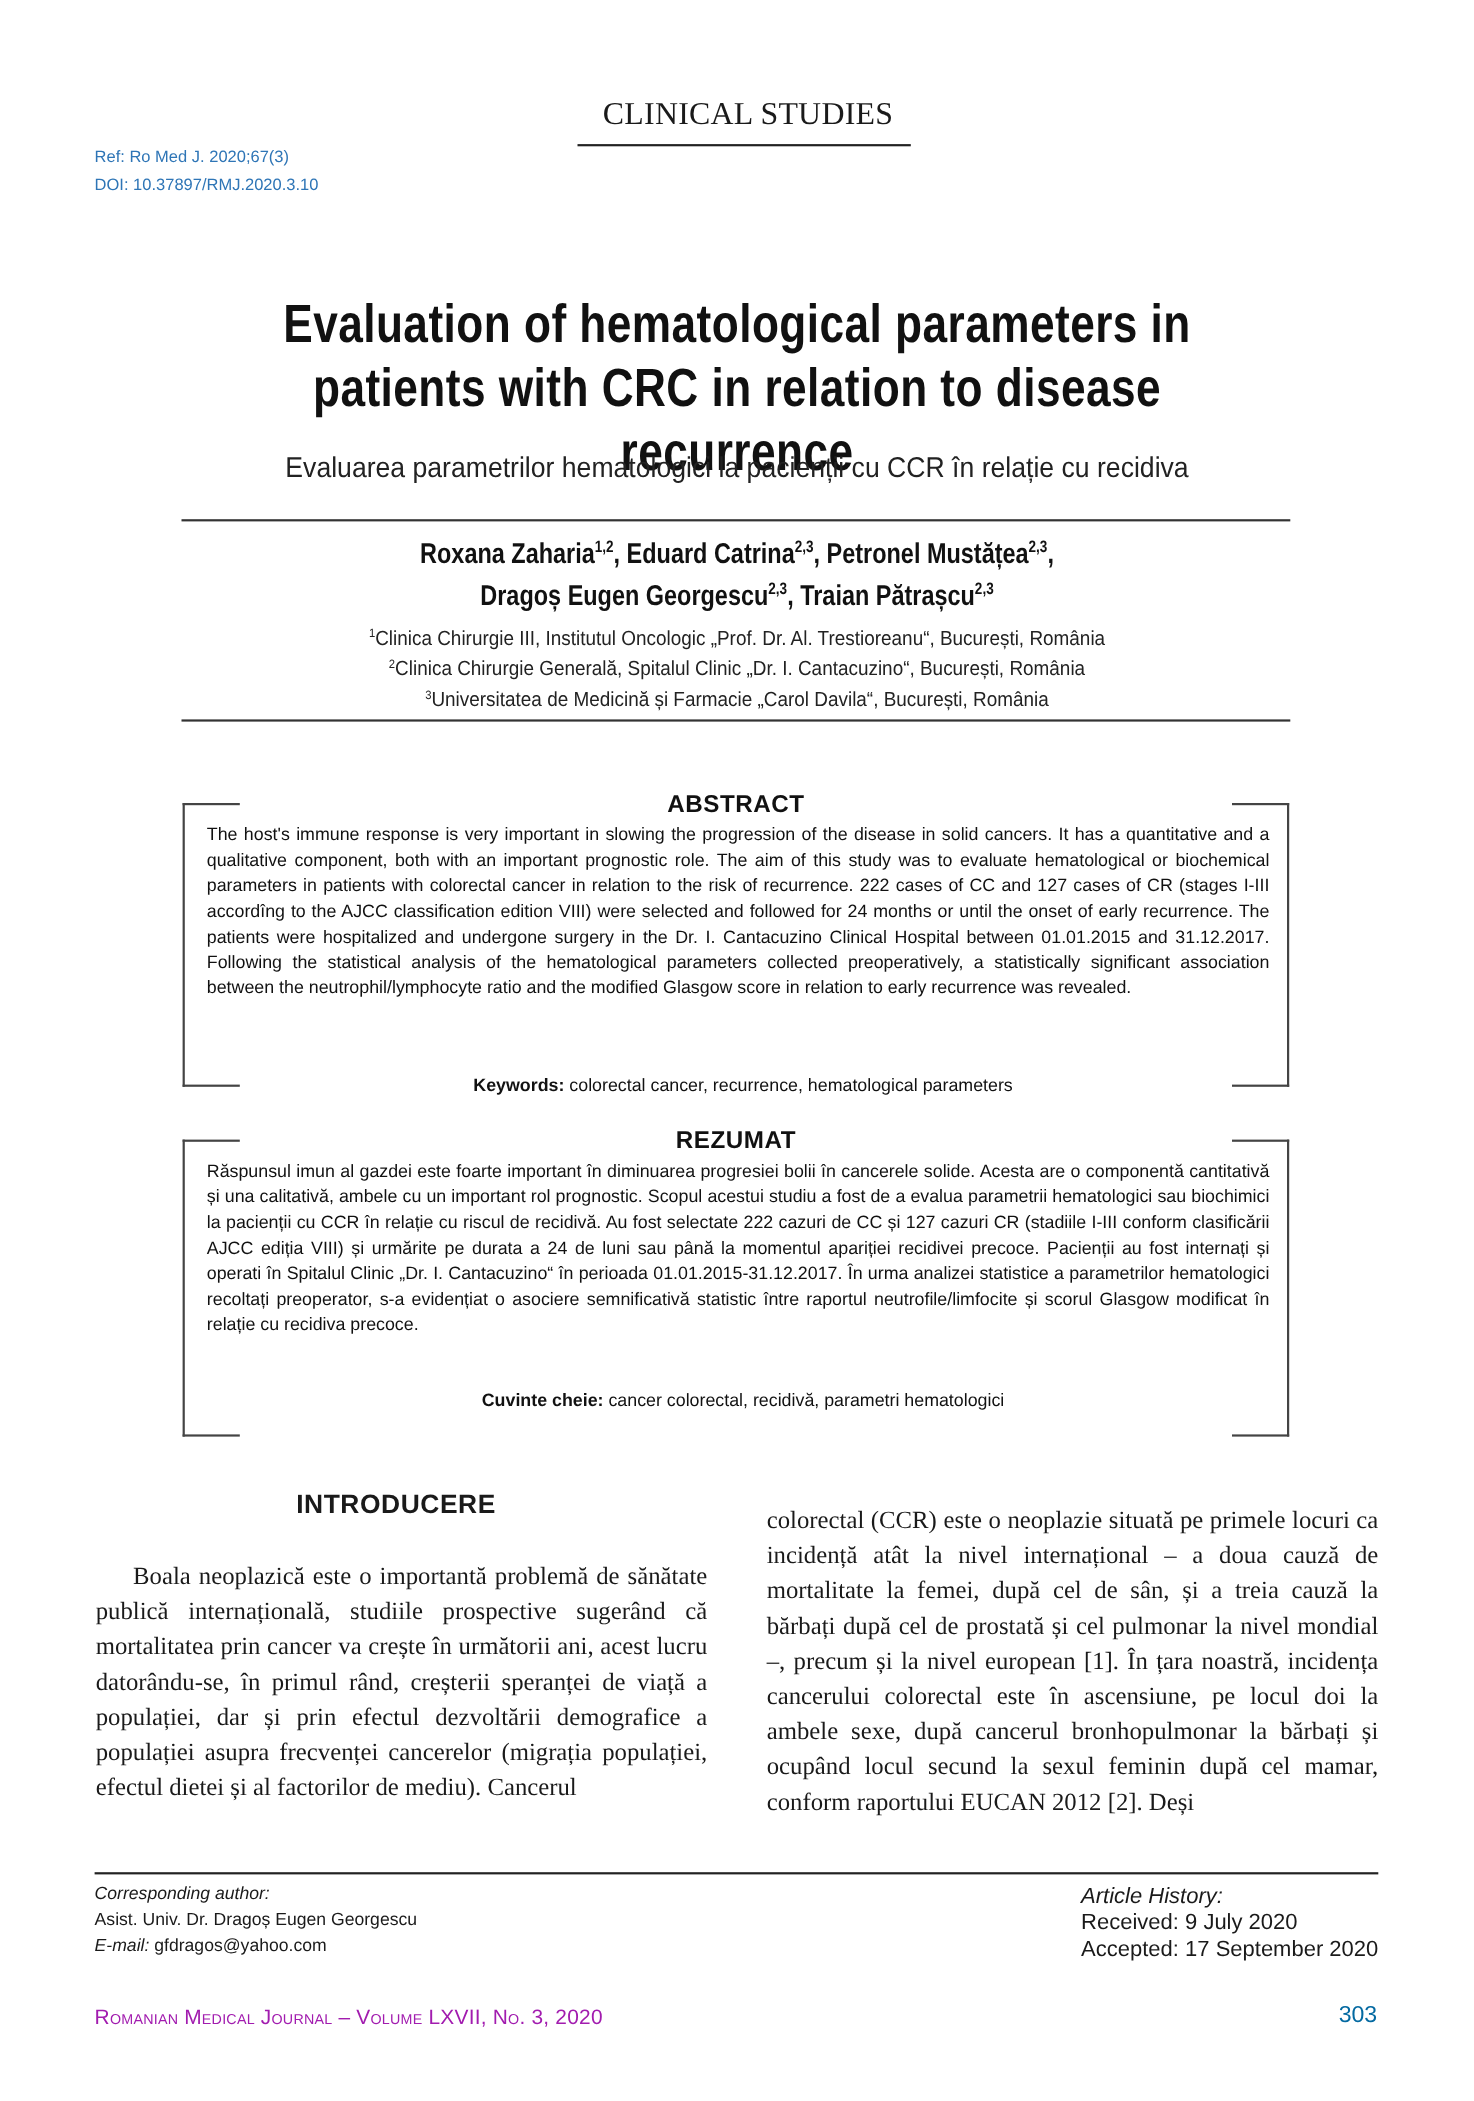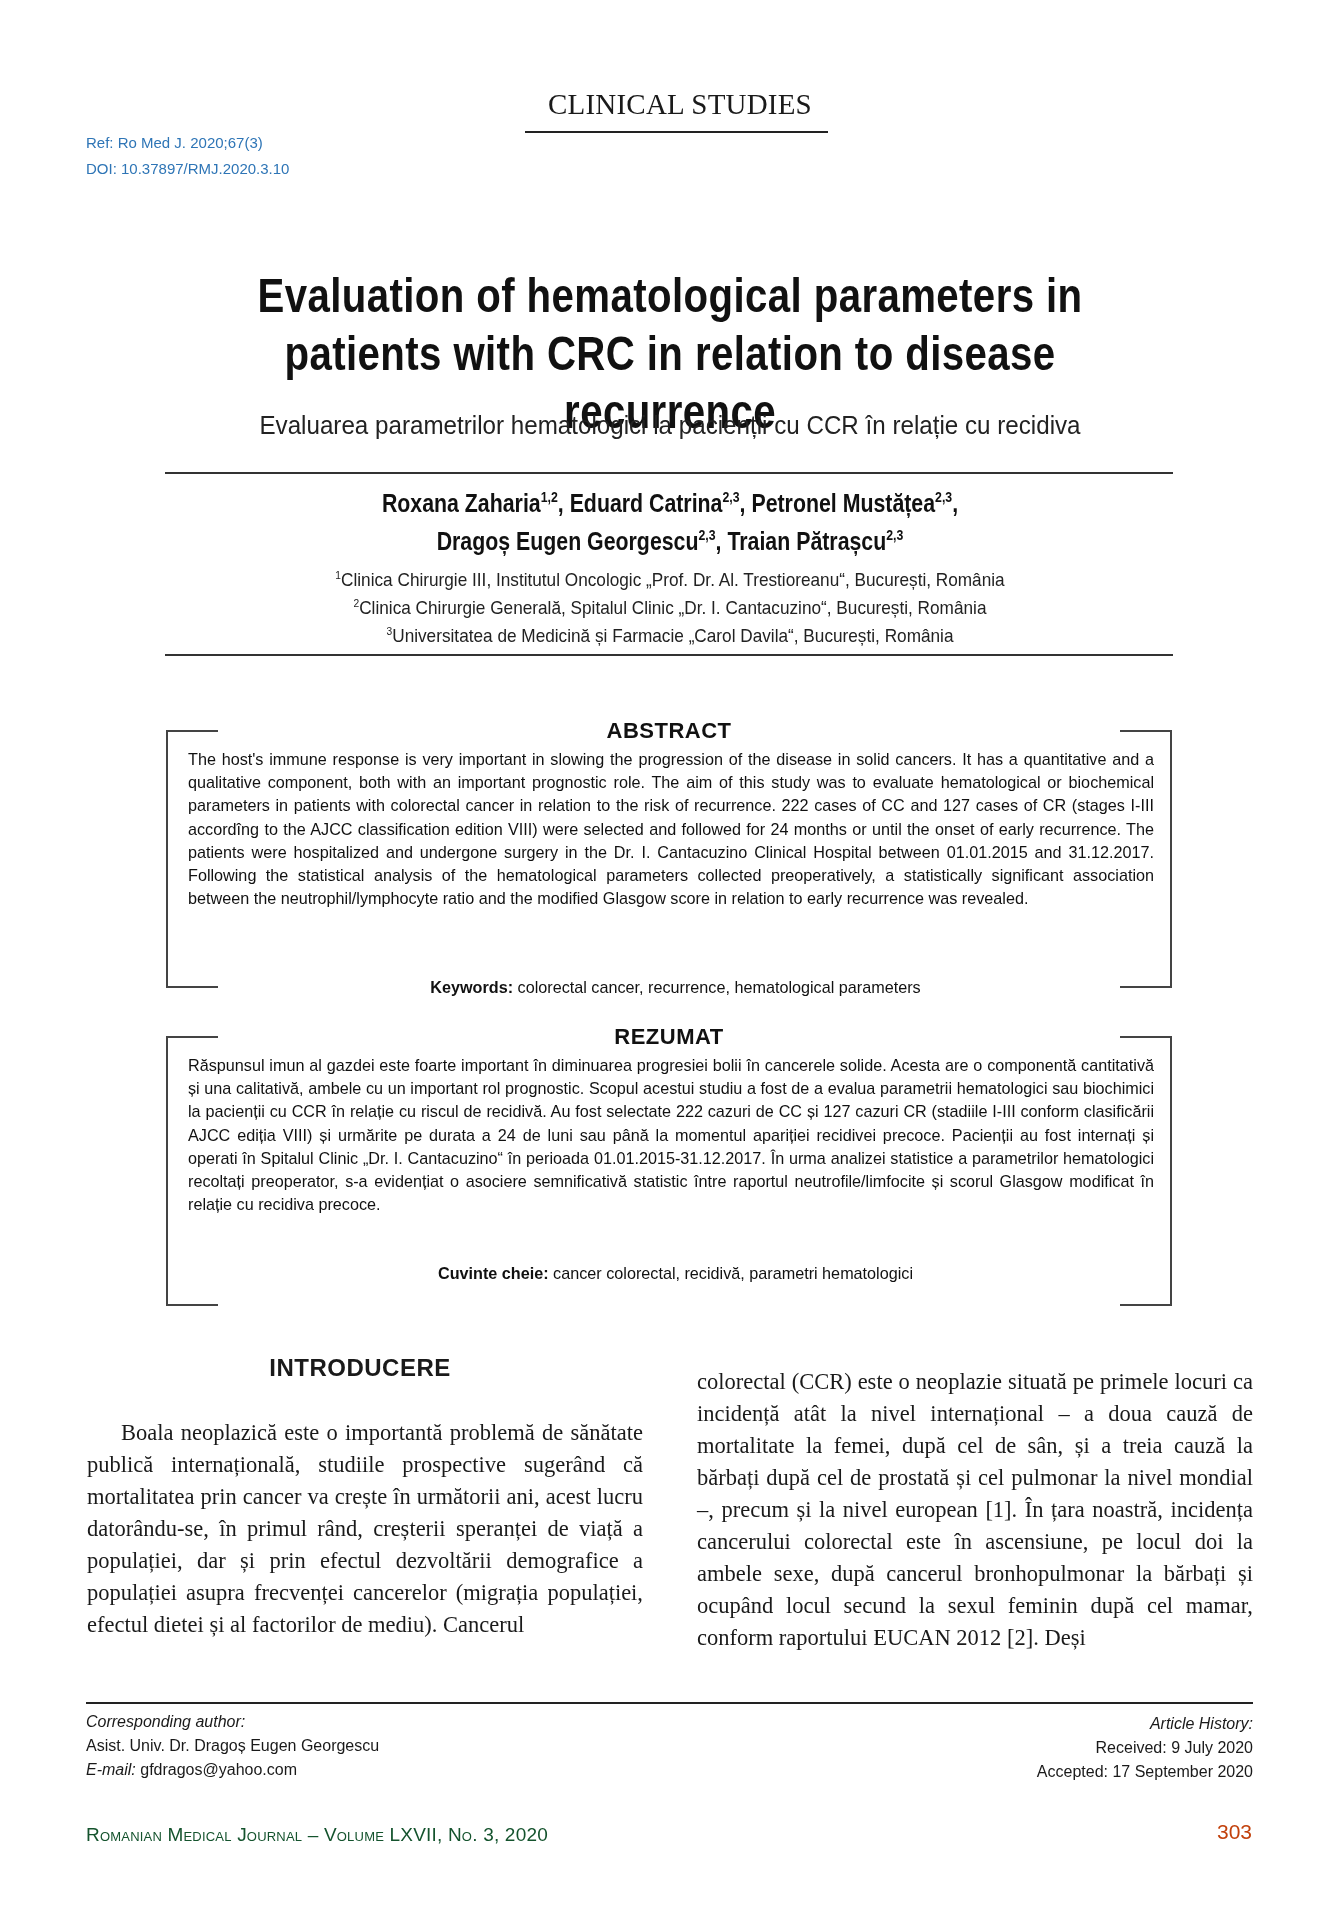--- a/index.html
+++ b/index.html
@@ -155,38 +155,38 @@
       left: 86px; top: 1710px;
       font-family: "Liberation Sans", sans-serif;
       font-size: 16px;
       line-height: 24px;
       color: #1a1a1a;
     }
     .corr i { font-style: italic; }
     .history {
       right: 87px; top: 1712px;
       font-family: "Liberation Sans", sans-serif;
-      font-size: 16px;
+      font-size: 20px;
       line-height: 24px;
       color: #1a1a1a;
-      text-align: right;
+      text-align: left;
     }
     .journal-footer {
       left: 86px; top: 1824px;
       font-family: "Liberation Sans", sans-serif;
       font-size: 19px;
-      color: #14532d;
+      color: #a21caf;
       font-variant: small-caps;
       letter-spacing: 0.2px;
     }
     .page-number {
       right: 88px; top: 1820px;
       font-family: "Liberation Sans", sans-serif;
       font-size: 21px;
-      color: #c2410c;
+      color: #0369a1;
     }
   </style>
 </head>
 <body>
 
 <div class="abs section-label">CLINICAL STUDIES</div>
 <div class="abs section-rule"></div>
 <div class="abs ref-block">
   <div>Ref: Ro Med J. 2020;67(3)</div>
   <div>DOI: 10.37897/RMJ.2020.3.10</div>

